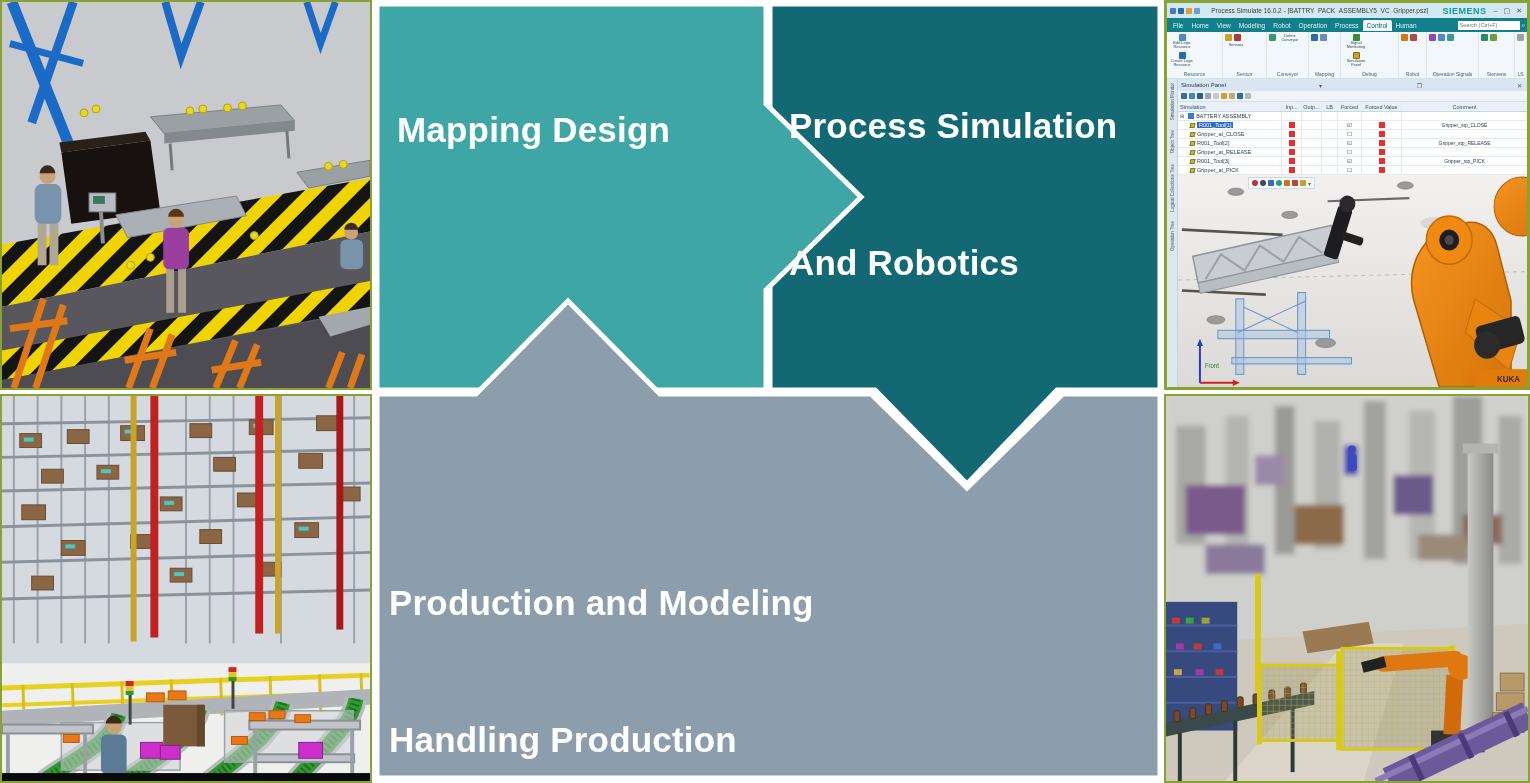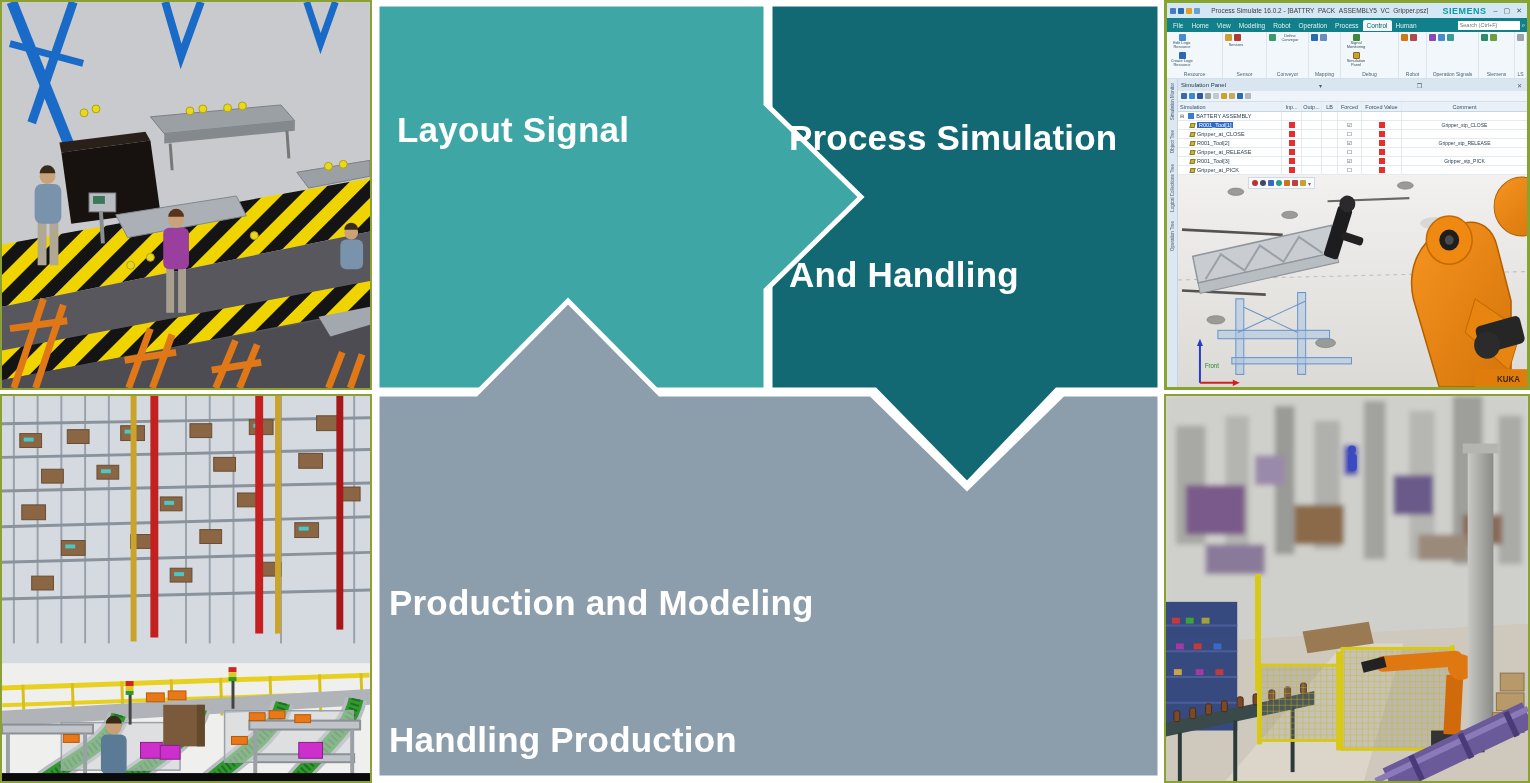--- a/index.html
+++ b/index.html
@@ -424,25 +424,25 @@
     </svg>
   </div>
 
   <svg id="chevrons" width="1530" height="783">
     <polygon points="770,4 1160,4 1160,390 1057,390 967,484 875,390 770,390" fill="#136973" stroke="#ffffff" stroke-width="5"></polygon>
     <polygon points="377,4 766,4 766,104 861,197 766,290 766,390 377,390" fill="#3FA6A6" stroke="#ffffff" stroke-width="5"></polygon>
     <polygon points="377,394 476,394 568,301 660,394 871,394 967,488 1063,394 1160,394 1160,778 377,778" fill="#8C9DAC" stroke="#ffffff" stroke-width="5"></polygon>
   </svg>
 
   <div class="chev-label" style="left:397px;top:16px;">
-    <div>Layout Signal</div>
+    <div>Mapping Design</div>
   </div>
-  <div class="chev-label" style="left:789px;top:24px;">
+  <div class="chev-label" style="left:789px;top:12px;">
     <div>Process Simulation</div>
-    <div>And Handling</div>
+    <div>And Robotics</div>
   </div>
   <div class="chev-label" style="left:389px;top:489px;">
     <div>Production and Modeling</div>
     <div>Handling Production</div>
   </div>
 
   <div class="sie">
     <div class="sie-title">
       <span class="tico" style="background:#4a7ac0"></span>
       <span class="tico" style="background:#2a6ab0"></span>

